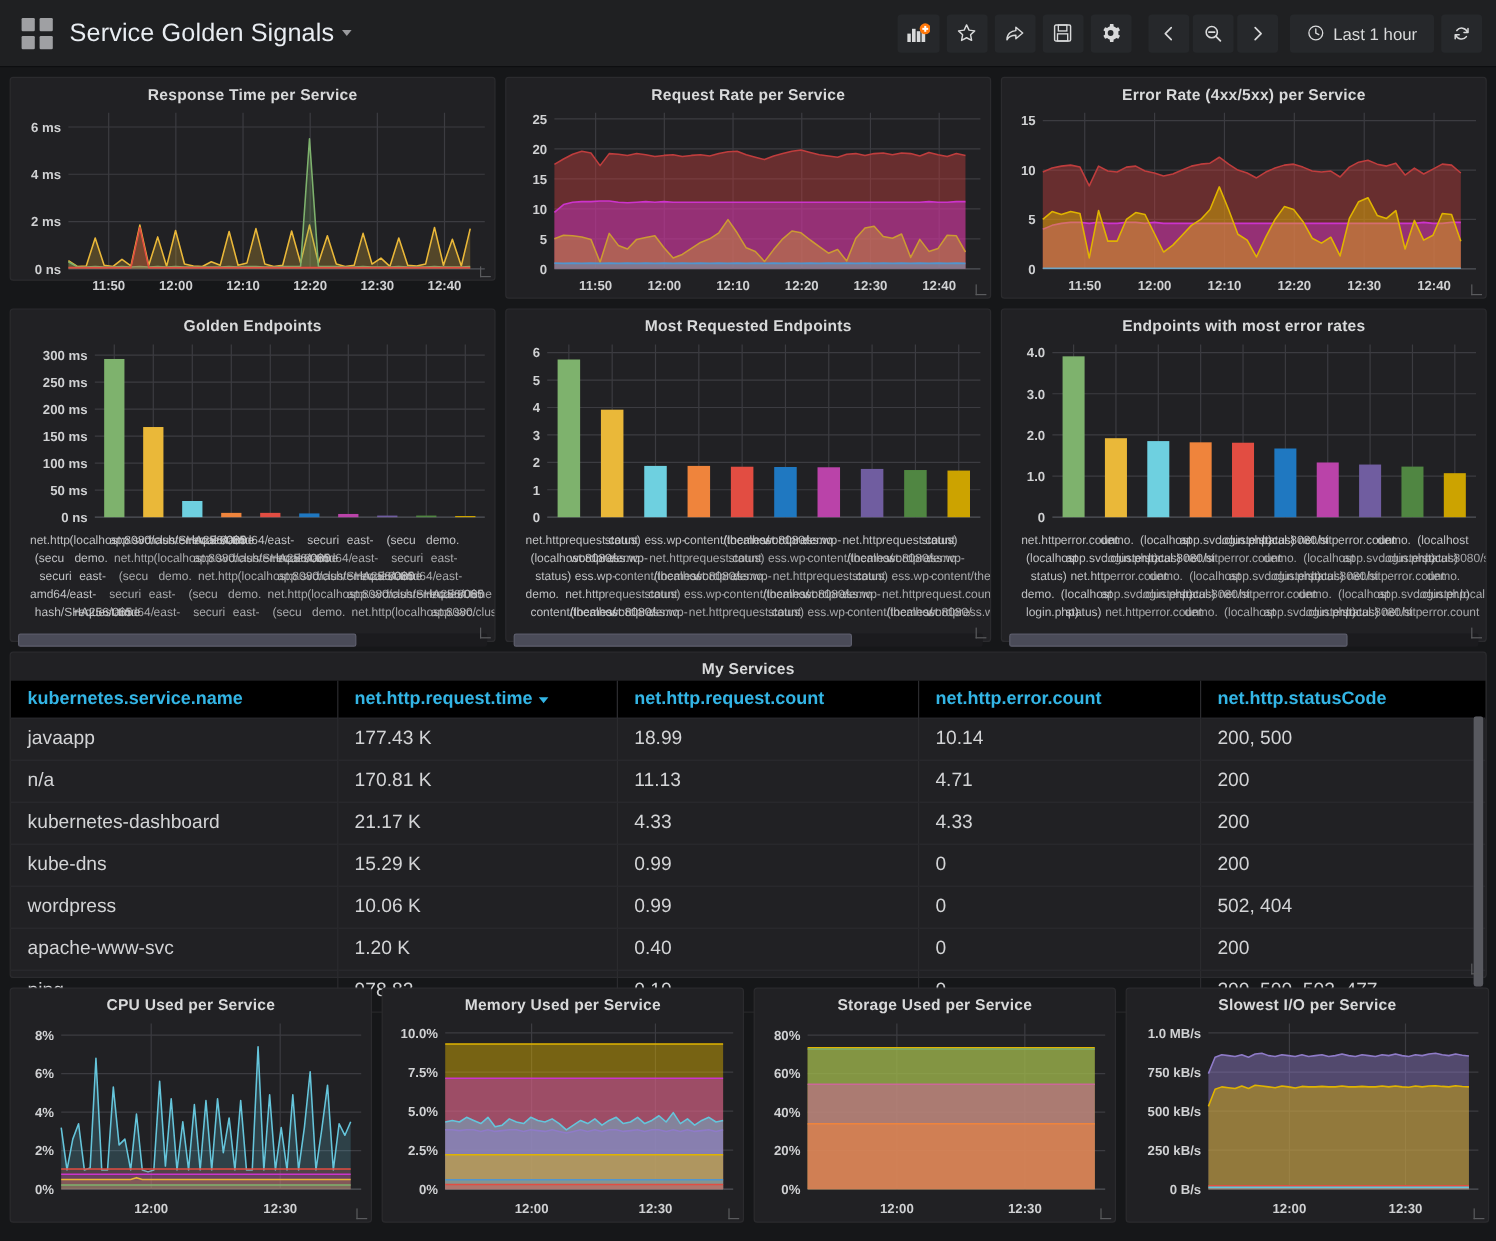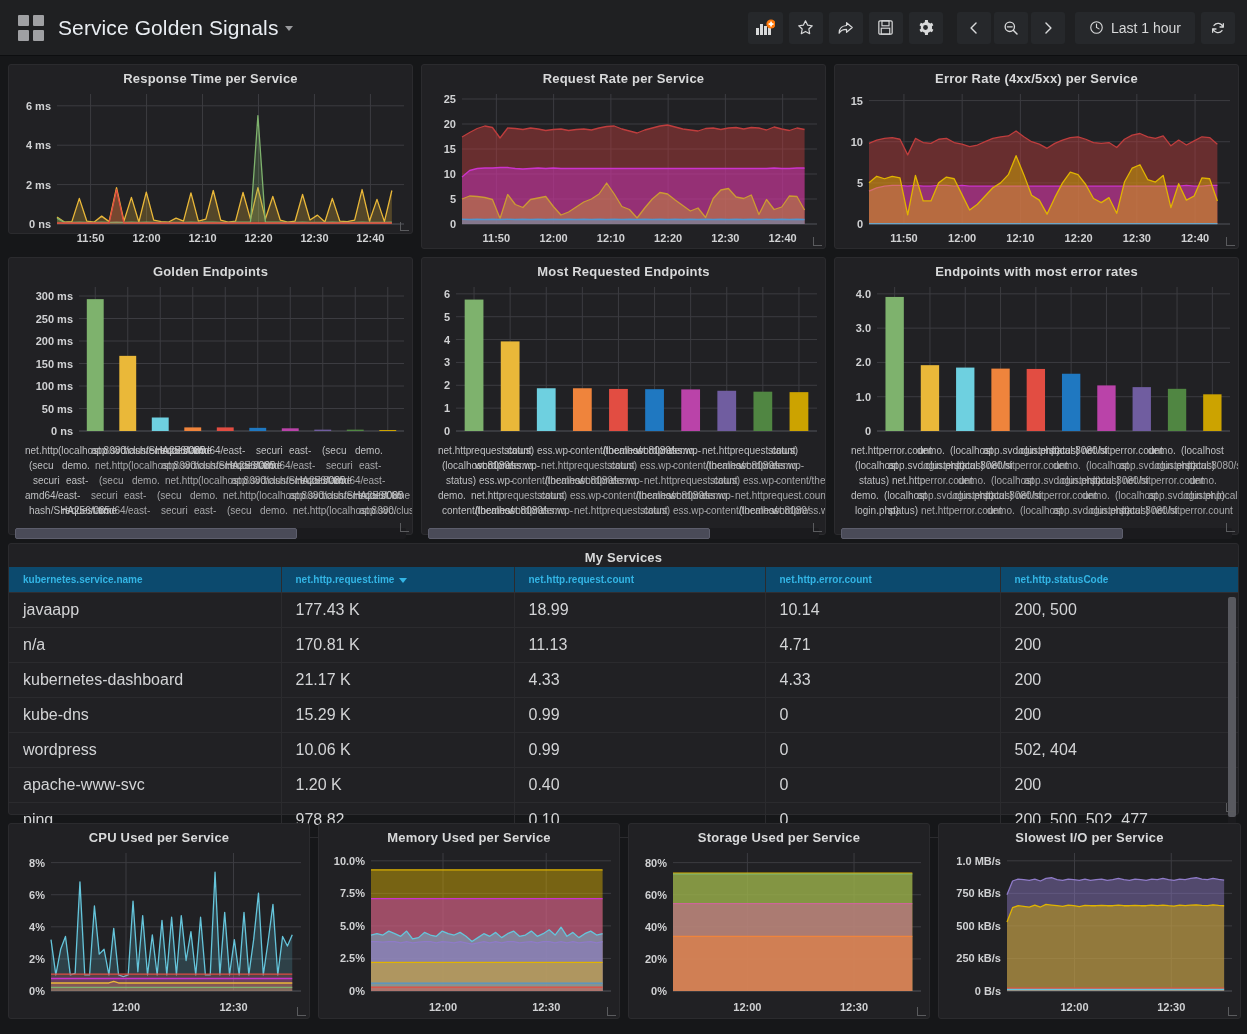--- a/index.html
+++ b/index.html
@@ -134,24 +134,24 @@
   .table-panel { width: 1231px; }
   table.svc {
     width: 100%;
     border-collapse: collapse;
     font-size: 13px;
     table-layout: fixed;
   }
   table.svc th {
     text-align: left;
     color: #33b5e5;
-    font-size: 10px;
+    font-size: 15px;
     font-weight: bold;
     padding: 7px 10px 7px 14px;
-    background: #0c4a6e;
+    background: #000000;
     border-bottom: 1px solid #2f2f33;
     border-right: 1px solid #2b2b2e;
     white-space: nowrap;
   }
   table.svc td {
     padding: 8px 10px 8px 14px;
     color: #d3d4d6;
     border-bottom: 1px solid #2b2b2e;
     border-right: 1px solid #2b2b2e;
     white-space: nowrap;

